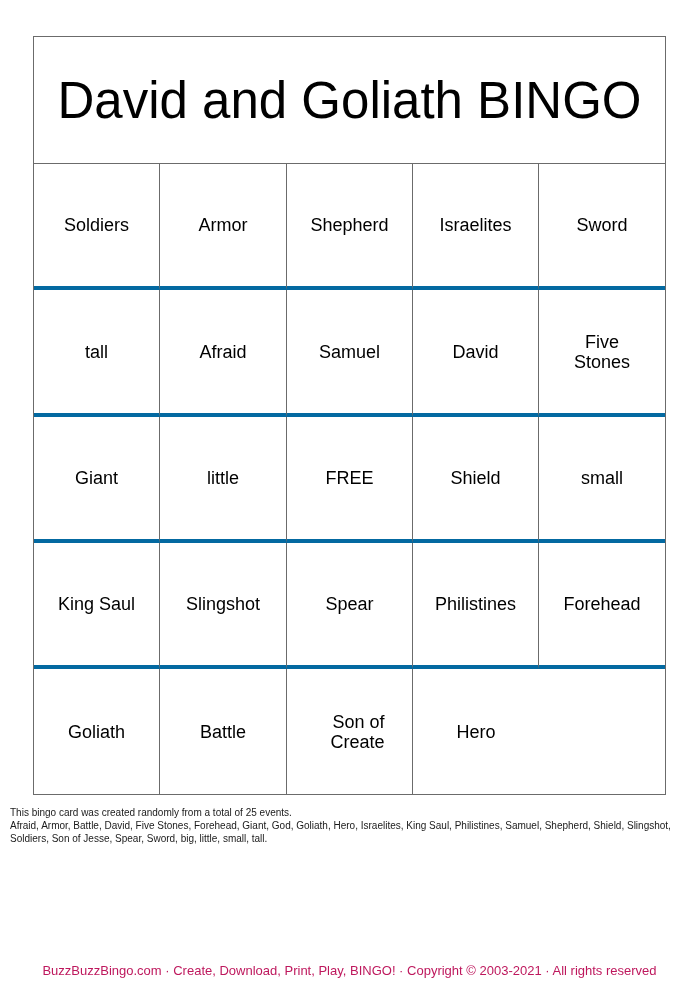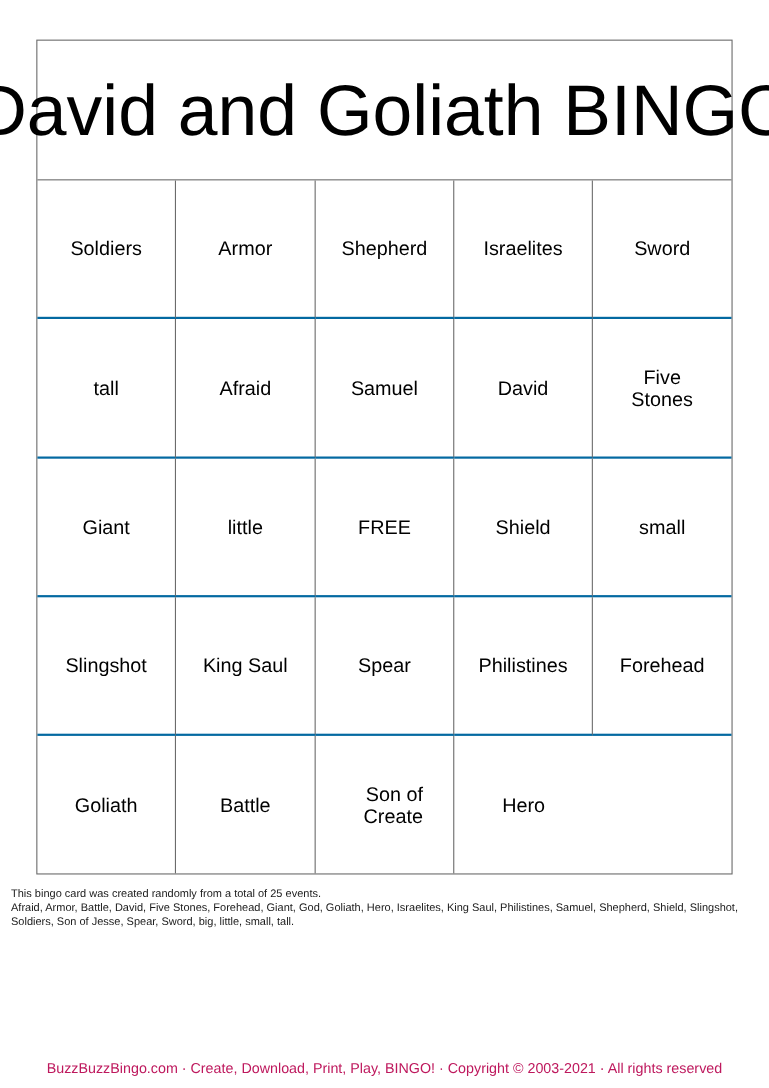--- a/index.html
+++ b/index.html
@@ -27,38 +27,38 @@
   .card-title {
     position: absolute;
     left: 0;
     top: 0;
     width: 631px;
     height: 126px;
     border-bottom: 1px solid #6b6b6b;
     display: flex;
     align-items: center;
     justify-content: center;
-    font-size: 65px;
+    font-size: 51px;
     letter-spacing: 0px;
     white-space: nowrap;
   }
   .grid {
     position: absolute;
     left: 0;
     top: 127px;
     width: 631px;
     height: 630px;
     display: grid;
     grid-template-columns: 126px 127px 126px 126px 126px;
     grid-template-rows: 126px 127px 126px 126px 125px;
   }
   .cell {
     box-sizing: border-box;
     border-right: 1px solid #6b6b6b;
-    border-bottom: 2px solid #0369a1;
+    border-bottom: 4px solid #0369a1;
     display: flex;
     align-items: center;
     justify-content: center;
     text-align: center;
     font-size: 18px;
     line-height: 20px;
     padding: 0 10px;
   }
   .cell.last-col { border-right: none; }
   .cell.last-row { border-bottom: none; text-align: right; }
@@ -134,24 +134,24 @@
         <span class="label">FREE</span>
       </div>
     <div class="cell">
         <span class="label">Shield</span>
       </div>
     <div class="cell last-col">
         <span class="label">small</span>
       </div>
 
     <div class="cell">
-        <span class="label">Slingshot</span>
+        <span class="label">King Saul</span>
       </div>
     <div class="cell">
-        <span class="label">King Saul</span>
+        <span class="label">Slingshot</span>
       </div>
     <div class="cell">
         <span class="label">Spear</span>
       </div>
     <div class="cell">
         <span class="label">Philistines</span>
       </div>
     <div class="cell last-col">
         <span class="label">Forehead</span>
       </div>

